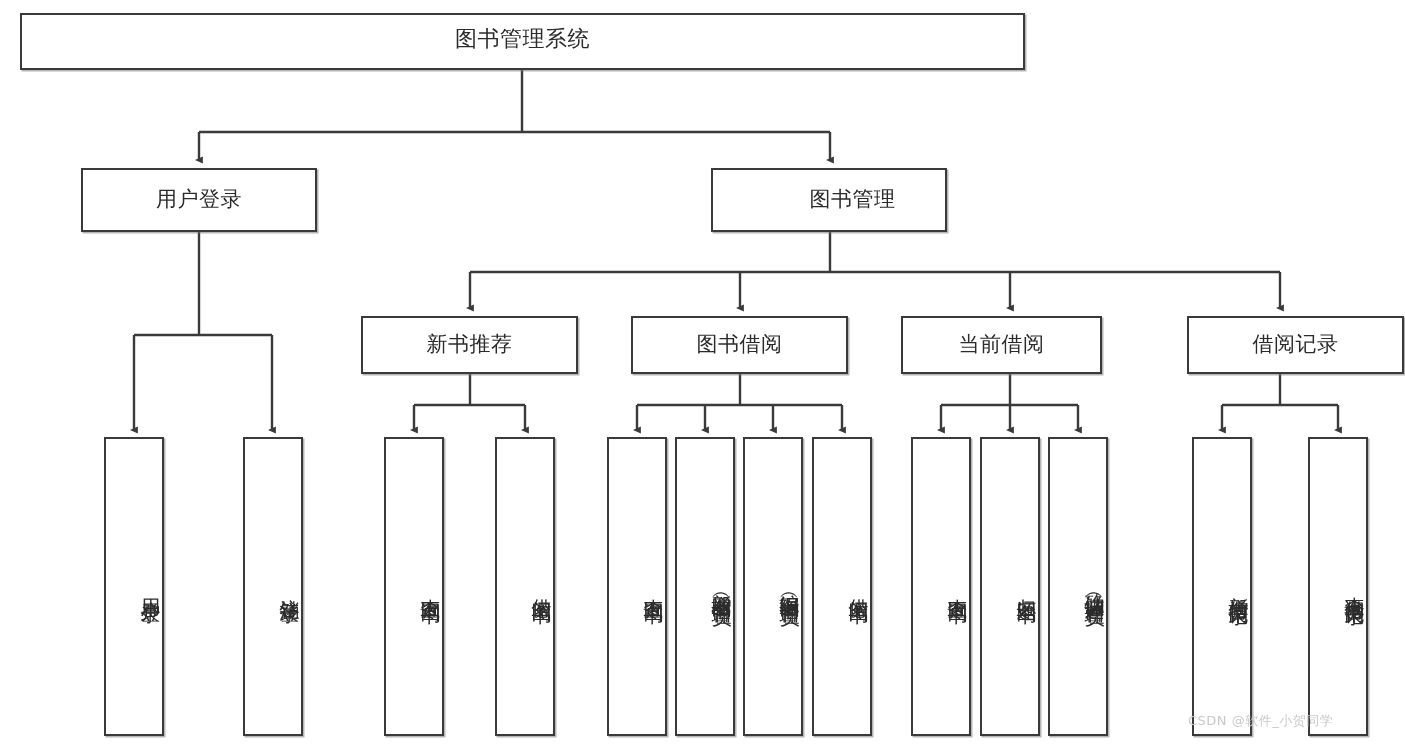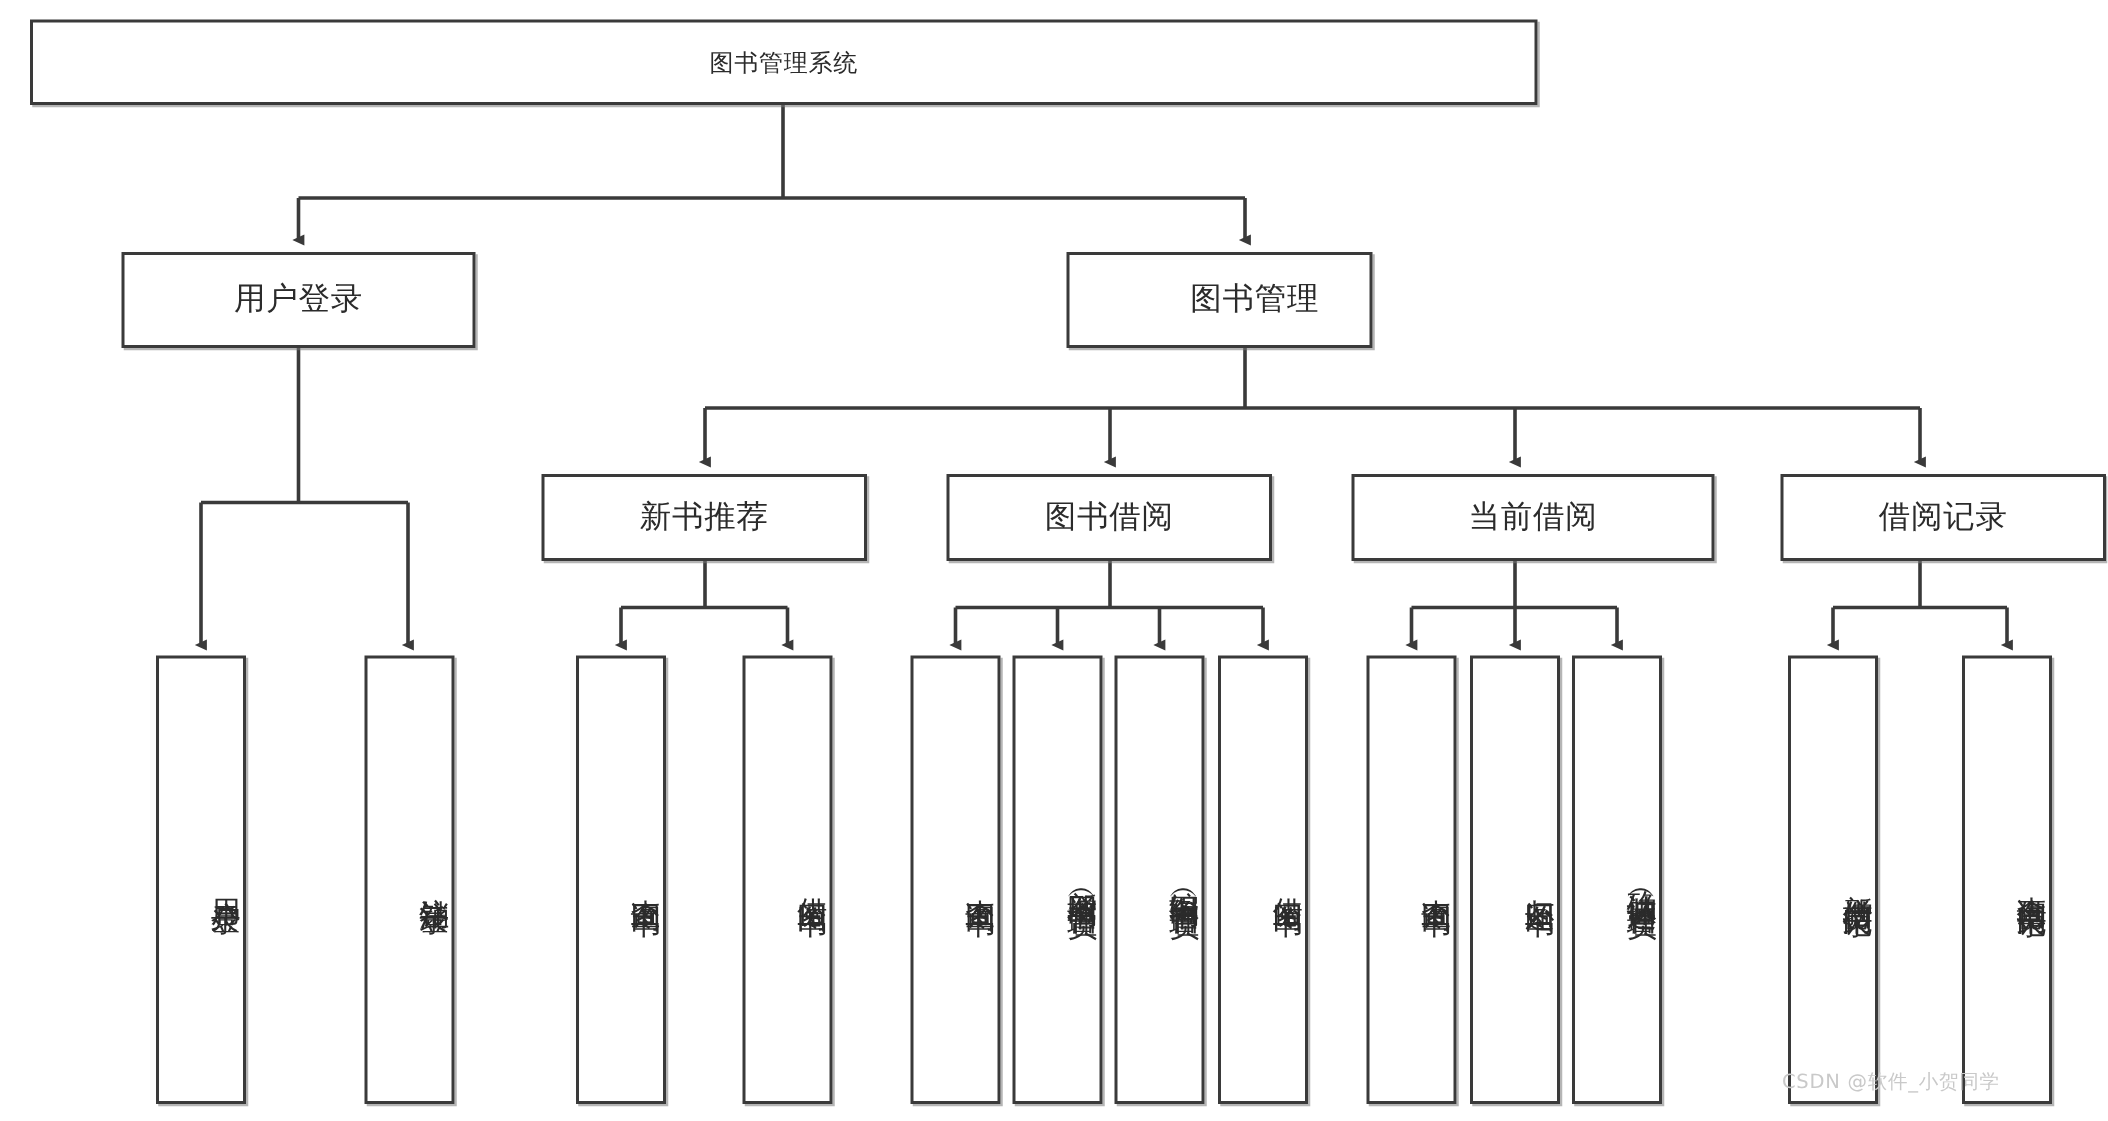--- a/index.html
+++ b/index.html
@@ -36,21 +36,22 @@
     color: #2b2b2b;
     box-shadow: 1.5px 1.5px 0 0 rgba(120,120,120,0.55);
   }
   .node-h {
     font-size: 21px;
     line-height: 1.1;
     letter-spacing: 0.5px;
     white-space: nowrap;
   }
   .node-root {
-    font-size: 16px;
+    font-size: 22px;
+    font-family: Liberation Mono, monospace;
   }
   .node-v {
     font-size: 20px;
     writing-mode: vertical-rl;
     text-orientation: upright;
     letter-spacing: 2px;
     line-height: 1.15;
     padding: 6px 0;
     align-items: flex-start;
     justify-content: center;
@@ -123,31 +124,31 @@
     </g>
   </svg>
 
   <div class="node node-h node-root" style="left:20px; top:13px; width:1005px; height:57px;">
     <span>图书管理系统</span>
   </div>
 
   <div class="node node-h" style="left:81px; top:168px; width:236px; height:64px;">
     <span>用户登录</span>
   </div>
-  <div class="node node-h" style="left:711px; top:168px; width:204px; height:64px;padding-left:47px;">
+  <div class="node node-h" style="left:711px; top:168px; width:236px; height:64px;padding-left:47px;">
     <span>图书管理</span>
   </div>
 
   <div class="node node-h" style="left:361px; top:316px; width:217px; height:58px;">
     <span>新书推荐</span>
   </div>
   <div class="node node-h" style="left:631px; top:316px; width:217px; height:58px;">
     <span>图书借阅</span>
   </div>
-  <div class="node node-h" style="left:901px; top:316px; width:242px; height:58px;">
+  <div class="node node-h" style="left:901px; top:316px; width:201px; height:58px;">
     <span>当前借阅</span>
   </div>
   <div class="node node-h" style="left:1171px; top:316px; width:217px; height:58px;margin-left:16px;">
     <span>借阅记录</span>
   </div>
 
   <div class="node node-v" style="left:104px; top:437px; width:60px; height:299px;">
     <span>用户登录</span>
   </div>
   <div class="node node-v" style="left:243px; top:437px; width:60px; height:299px;">

